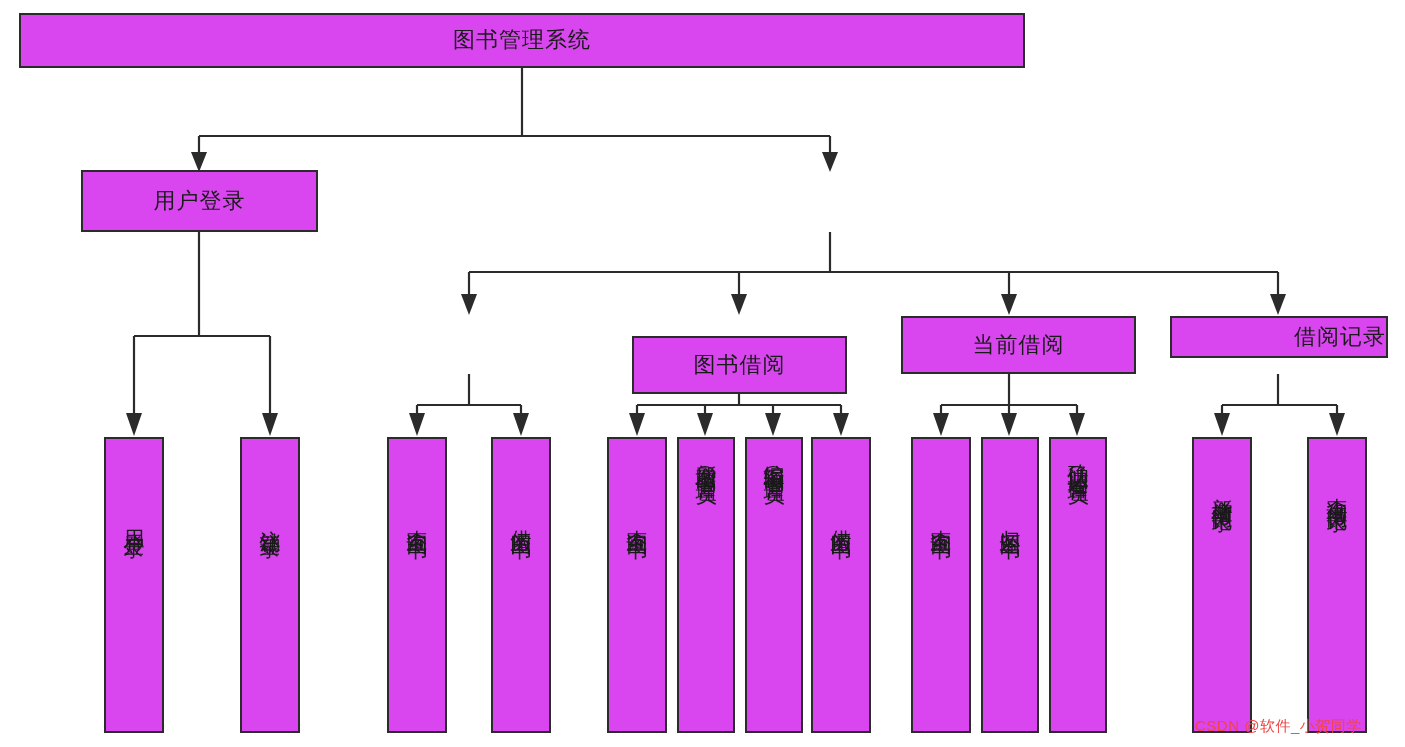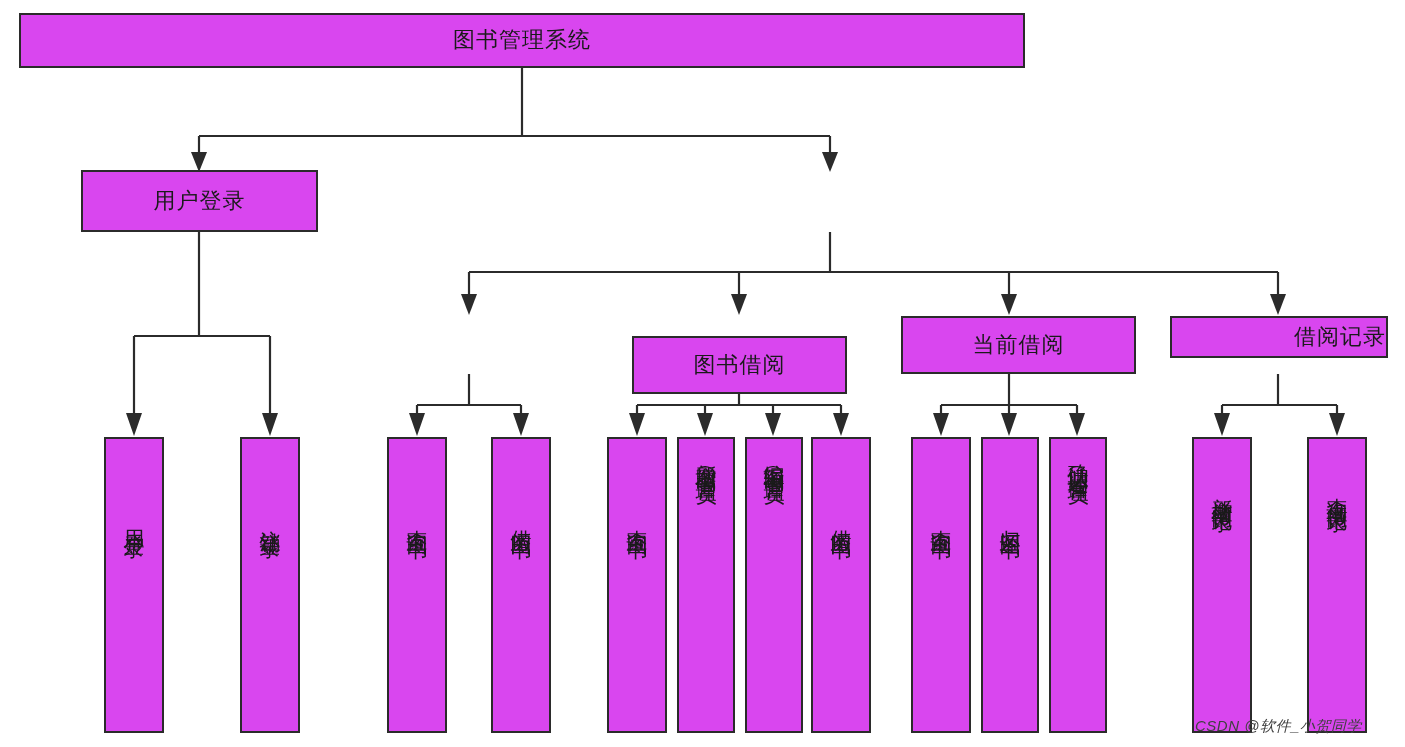--- a/index.html
+++ b/index.html
@@ -42,24 +42,23 @@
     writing-mode: vertical-rl;
     text-orientation: upright;
     font-size: 21px;
     line-height: 1.15;
     letter-spacing: 3px;
     white-space: nowrap;
   }
   .watermark {
     position: absolute;
     font-size: 15px;
-    color: #404040;
+    color: #ef4444;
     white-space: nowrap;
     letter-spacing: 0.5px;
-    font-style: italic;
   }
   svg.links {
     position: absolute;
     left: 0;
     top: 0;
     width: 1405px;
     height: 747px;
     pointer-events: none;
   }
   svg.links line, svg.links path {

